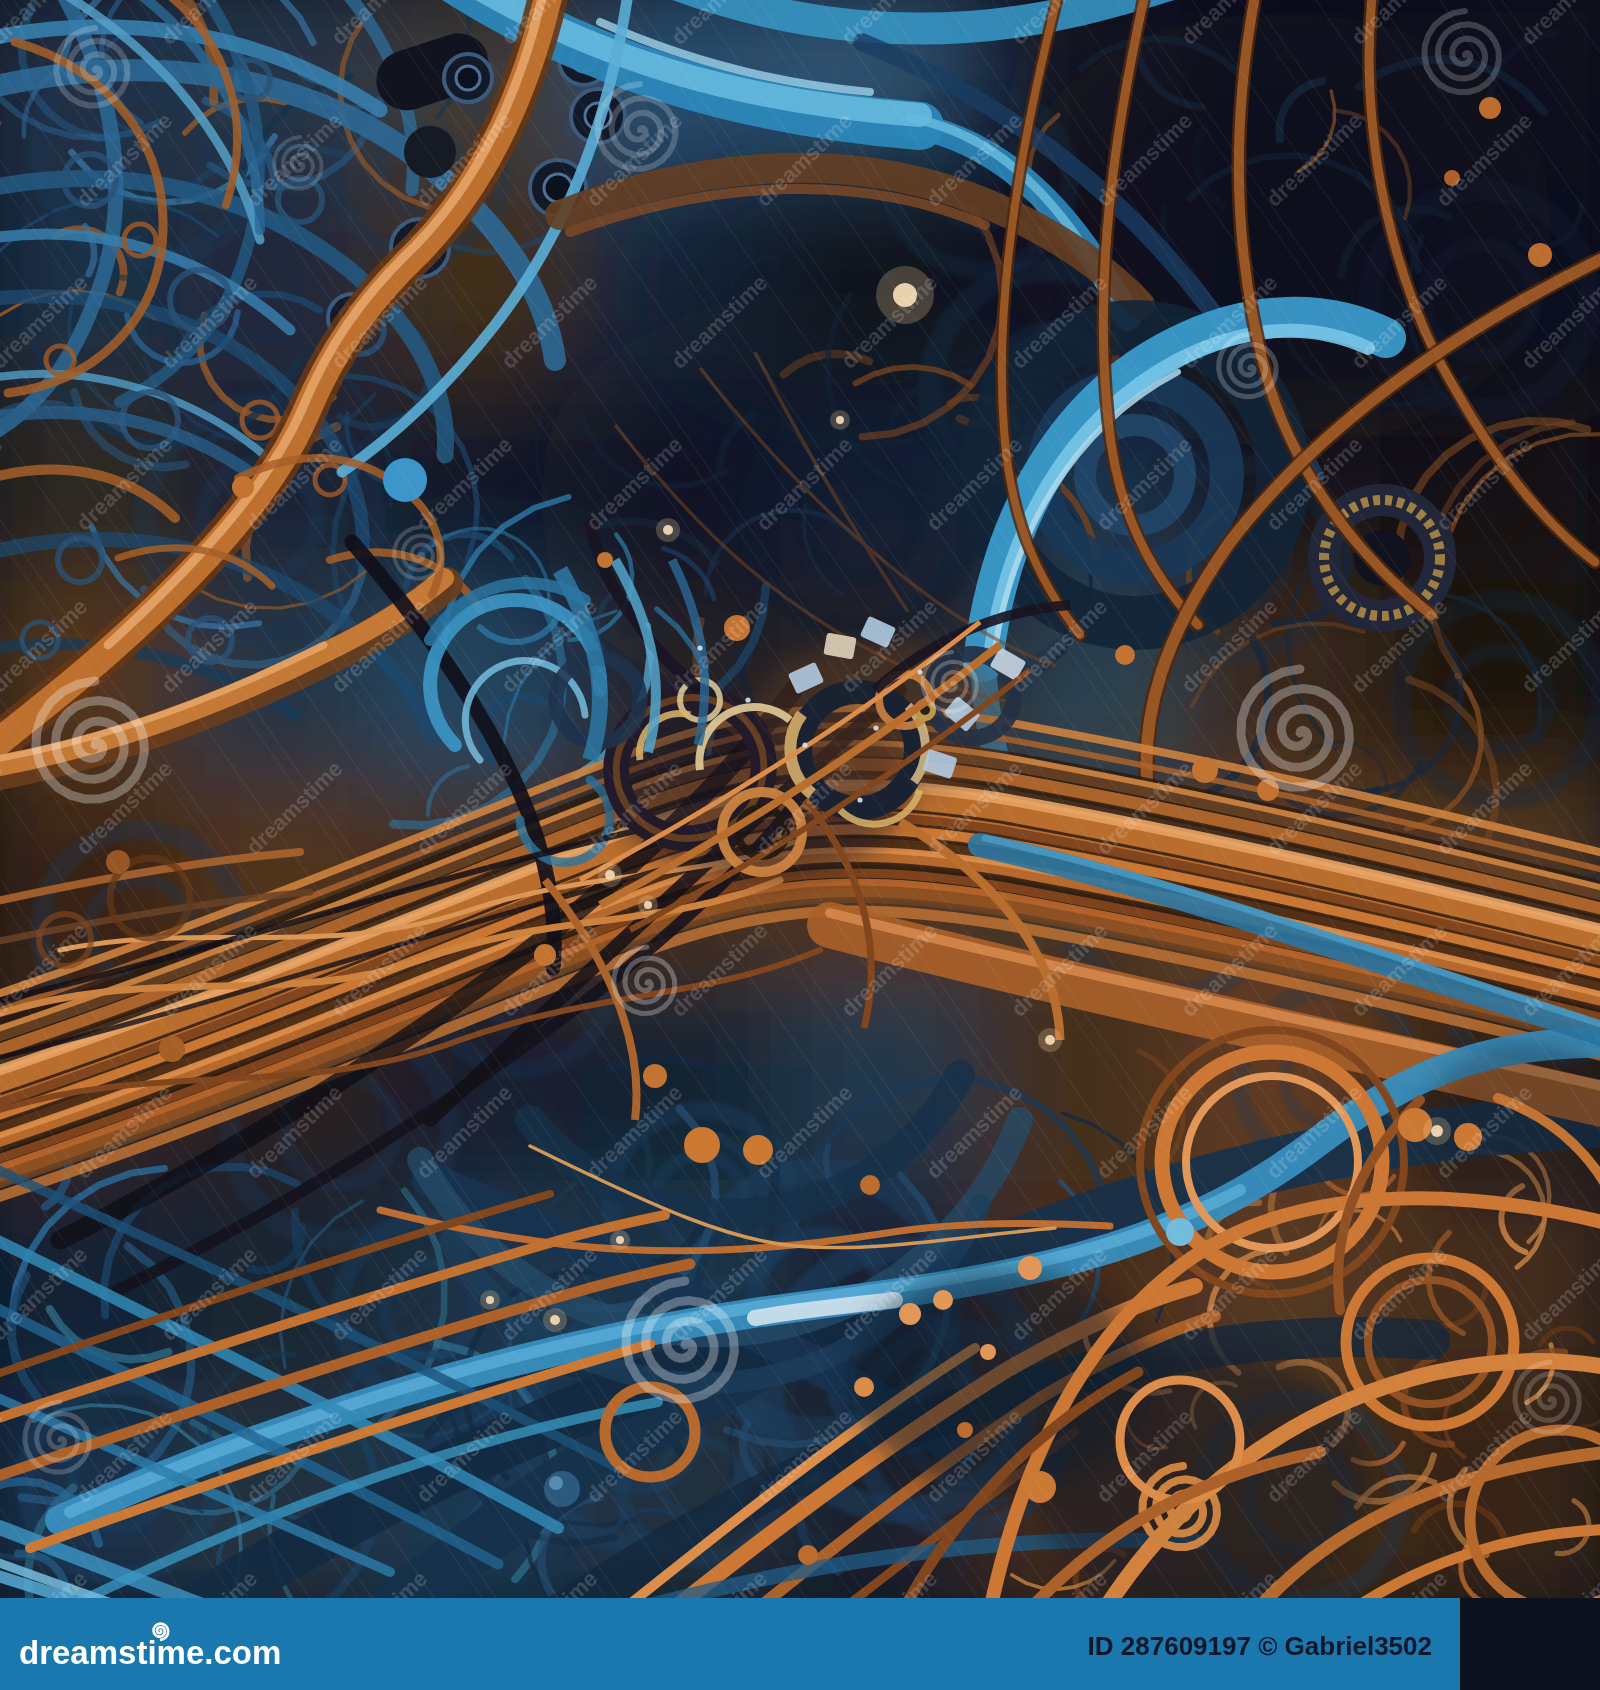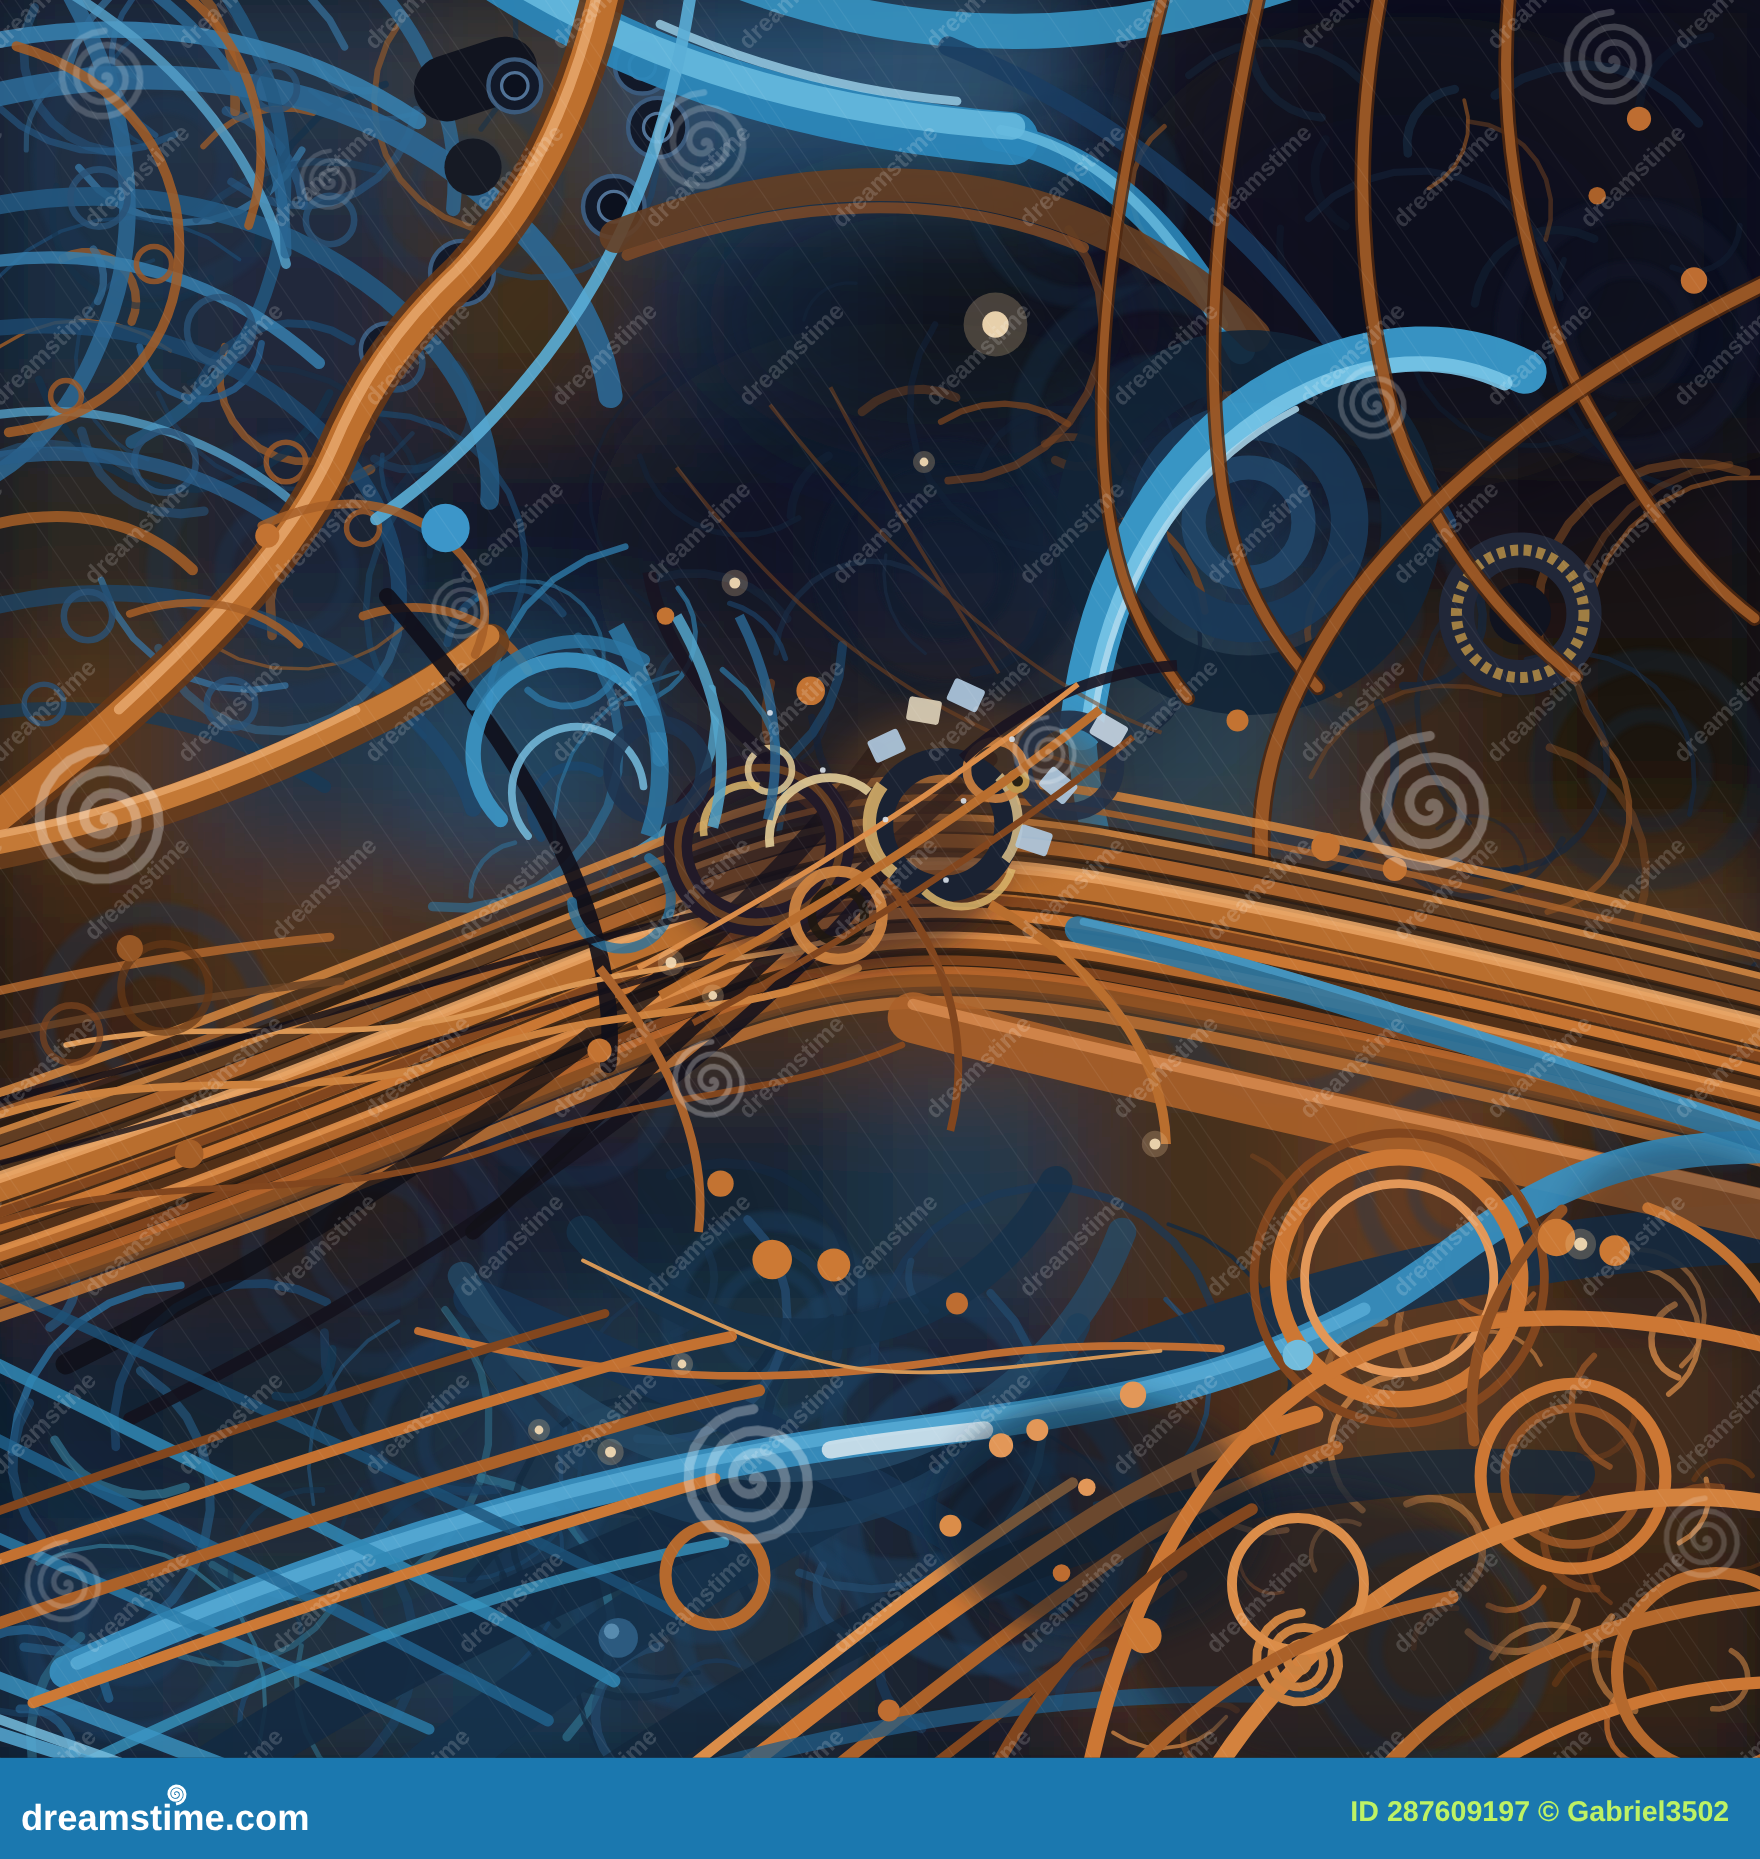--- a/index.html
+++ b/index.html
@@ -1,16 +1,16 @@
 <!DOCTYPE html>
 <html><head><meta charset="utf-8"><style>
 html,body{margin:0;padding:0;background:#0b111d;}
 .art{position:relative;width:1600px;height:1598px;overflow:hidden;background:#0b111d;}
-.bar{position:relative;width:1600px;height:92px;background:#1b78af;font-family:"Liberation Sans",sans-serif;}
-.bar .idtxt{position:absolute;right:28px;top:33px;color:#bef264;font-size:26px;font-weight:bold;}
+.bar{position:relative;width:1460px;height:92px;background:#1b78af;font-family:"Liberation Sans",sans-serif;}
+.bar .idtxt{position:absolute;right:28px;top:33px;color:#0f172a;font-size:26px;font-weight:bold;}
 </style></head><body>
 <div class="art">
 <svg width="1600" height="1598" viewBox="0 0 1600 1598">
 <defs>
 <filter id="b48" x="-80%" y="-80%" width="260%" height="260%">
           <feGaussianBlur stdDeviation="48"></feGaussianBlur>
         </filter>
 <filter id="b90" x="-80%" y="-80%" width="260%" height="260%">
           <feGaussianBlur stdDeviation="90"></feGaussianBlur>
         </filter>

